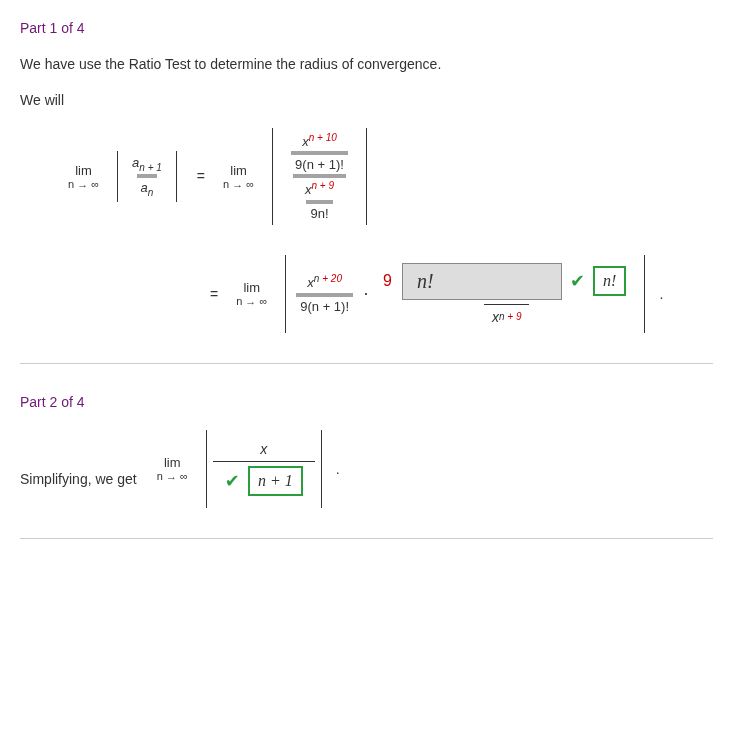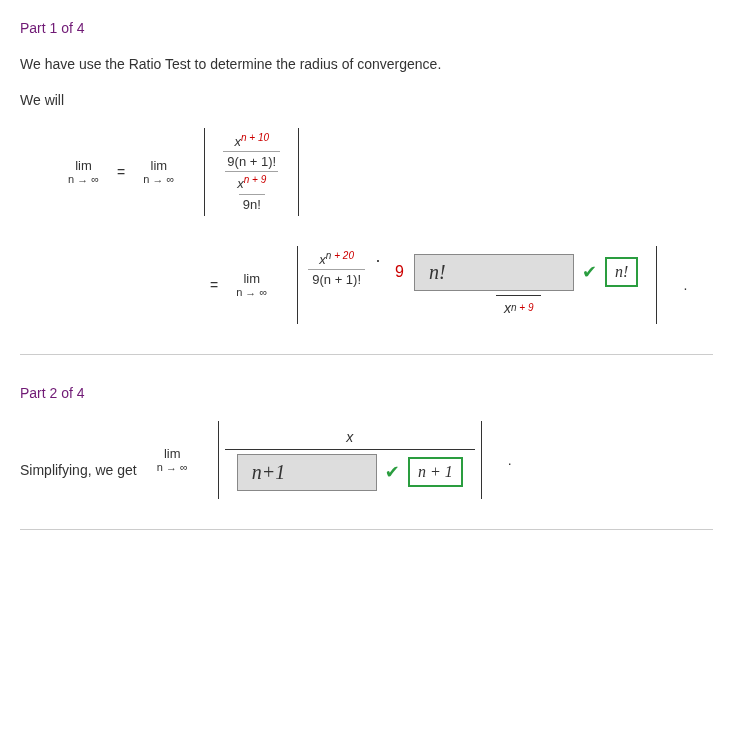--- a/index.html
+++ b/index.html
@@ -28,35 +28,35 @@
     display: inline-flex;
     flex-direction: column;
     align-items: center;
     font-size: 13px;
     margin: 4px 8px;
   }
   .lim-top { }
   .lim-bot { font-size: 11px; }
   .abs {
     display: inline-flex;
-    align-items: flex-start;
+    align-items: center;
     border-left: 1.5px solid #333;
     border-right: 1.5px solid #333;
     padding: 4px 6px;
-    margin: 0 22px;
+    margin: 0 10px;
   }
   .frac {
     display: inline-flex;
     flex-direction: column;
     align-items: center;
     margin: 0 4px;
     font-size: 13px;
   }
   .frac .num { padding: 0 4px 2px 4px; }
-  .frac .den { border-top: 1px solid #a3a3a3; padding: 2px 4px 0 4px; }
+  .frac .den { border-top: 4px solid #a3a3a3; padding: 2px 4px 0 4px; }
   .eq { margin: 0 10px; }
   .sub { font-size: 10px; vertical-align: sub; }
   .sup { font-size: 10px; vertical-align: super; }
   .red { color: #c00; }
   .italic { font-style: italic; }
   .answer-box {
     background: #ddd;
     border: 1px solid #888;
     padding: 6px 14px;
     font-style: italic;
@@ -105,20 +105,26 @@
 <div class="part-label">Part 1 of 4</div>
 
 <div class="body-text">We have use the Ratio Test to determine the radius of convergence.</div>
 
 <div class="body-text">We will</div>
 
 <div class="math-line">
   <span class="lim">
     <span class="lim-top">lim</span>
     <span class="lim-bot">n → ∞</span>
+  </span>
+  <span class="abs">
+    <span class="frac">
+      <span class="num"><span class="italic">a</span><span class="sub italic">n + 1</span></span>
+      <span class="den"><span class="italic">a</span><span class="sub italic">n</span></span>
+    </span>
   </span>
   <span class="eq">=</span>
   <span class="lim">
     <span class="lim-top">lim</span>
     <span class="lim-bot">n → ∞</span>
   </span>
   <span class="abs">
     <span class="frac">
       <span class="num">
         <span class="frac">
@@ -173,21 +179,20 @@
   <span class="lim">
     <span class="lim-top">lim</span>
     <span class="lim-bot">n → ∞</span>
   </span>
   <span class="abs" style="min-height:70px;">
     <span class="bigfrac">
       <span class="num">
           <span class="italic">x</span>
         </span>
       <span class="den row" style="border-top:1px solid #333;">
-        <span class="answer-box" style="min-width:110px;">n+1</span>
         <span class="check">✔</span>
         <span class="correct-box">n + 1</span>
       </span>
     </span>
   </span>
   <span style="margin-left:4px;">.</span>
 </div>
 
 <hr class="divider">
 

